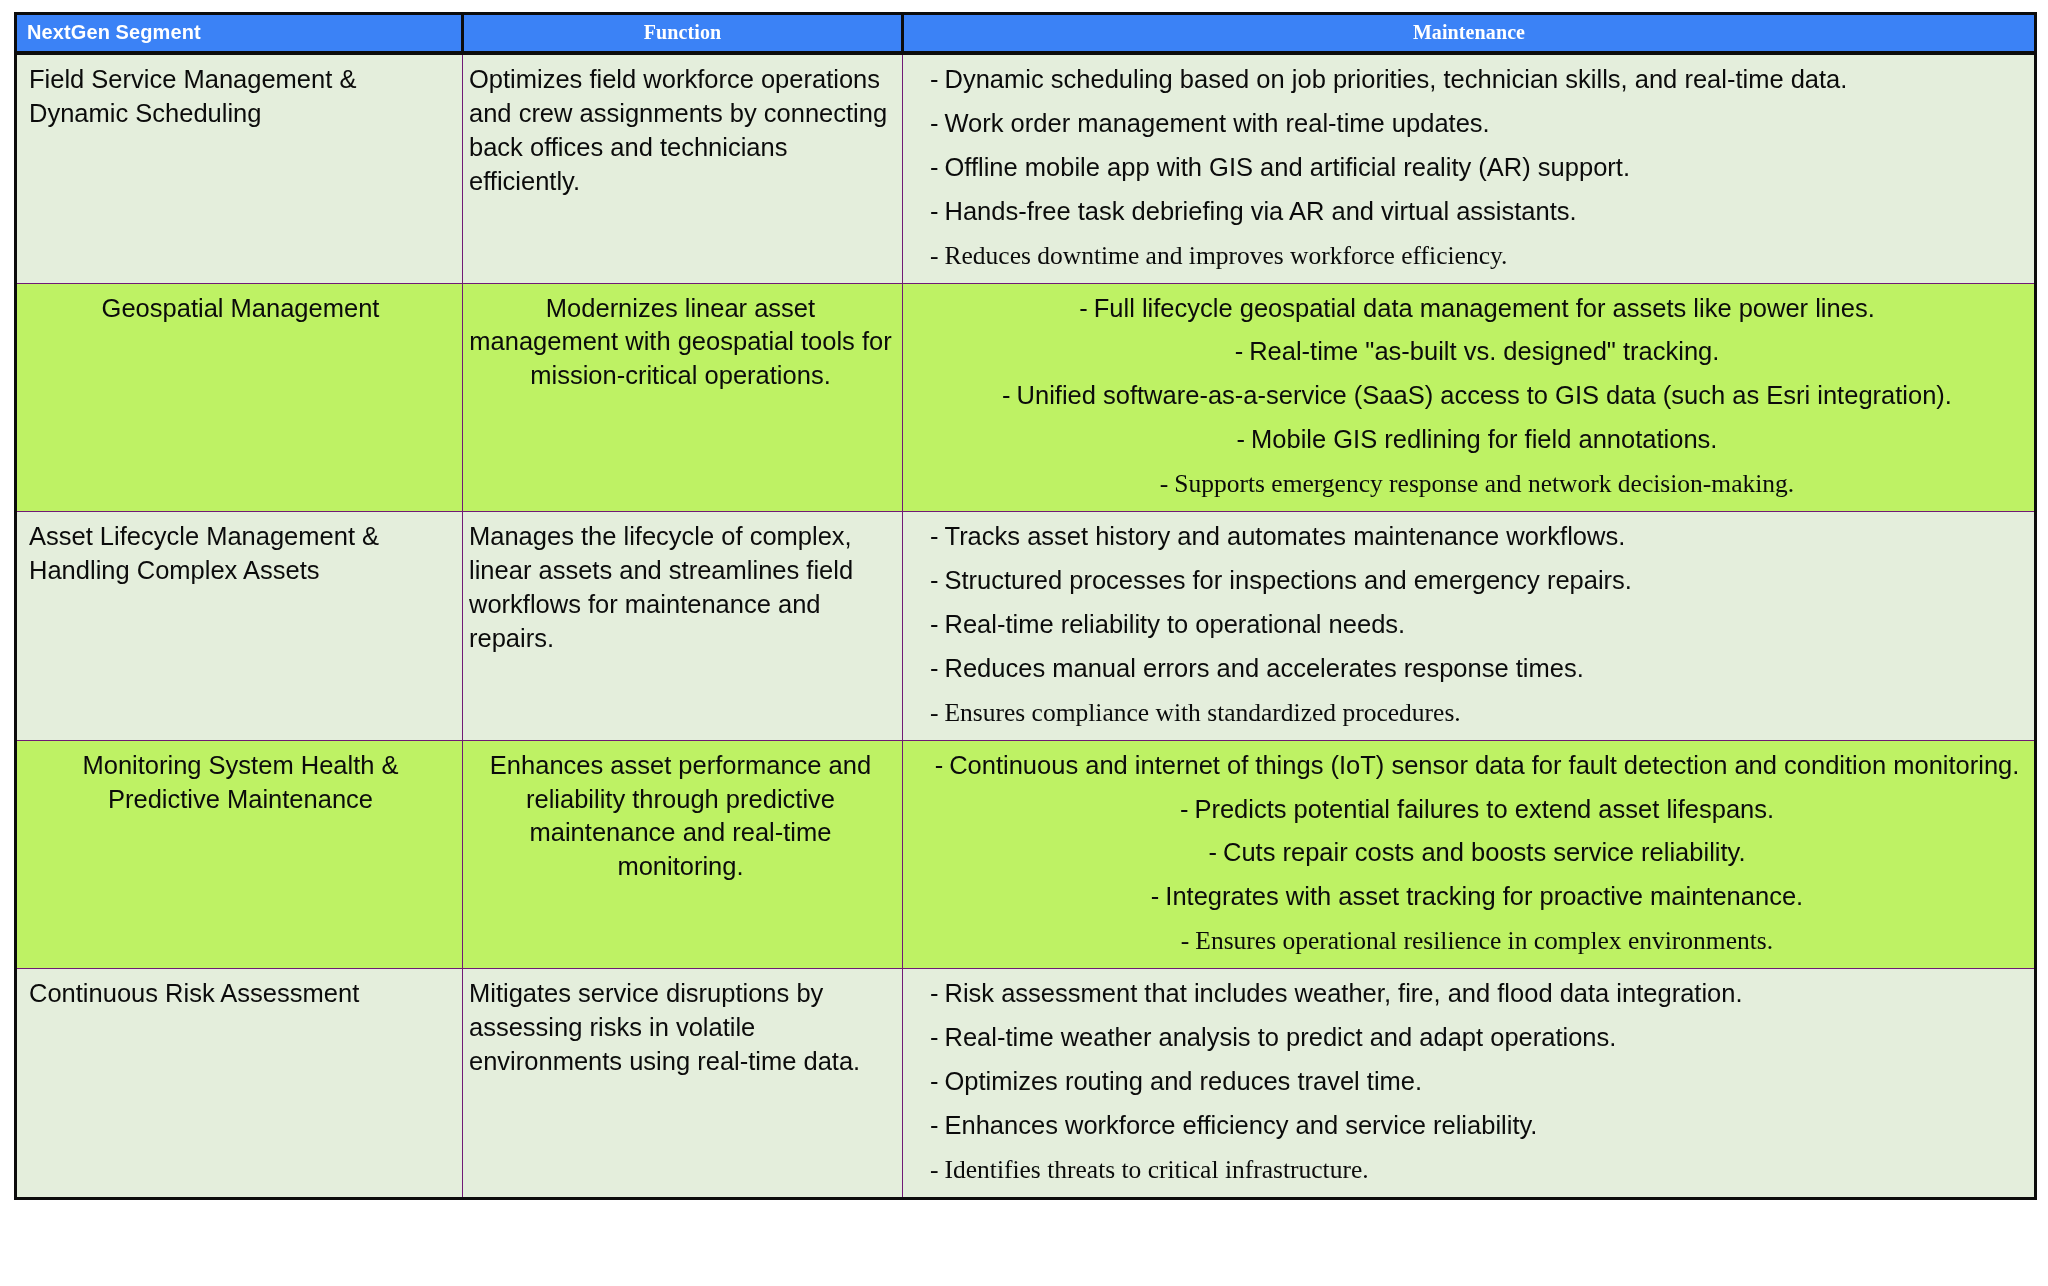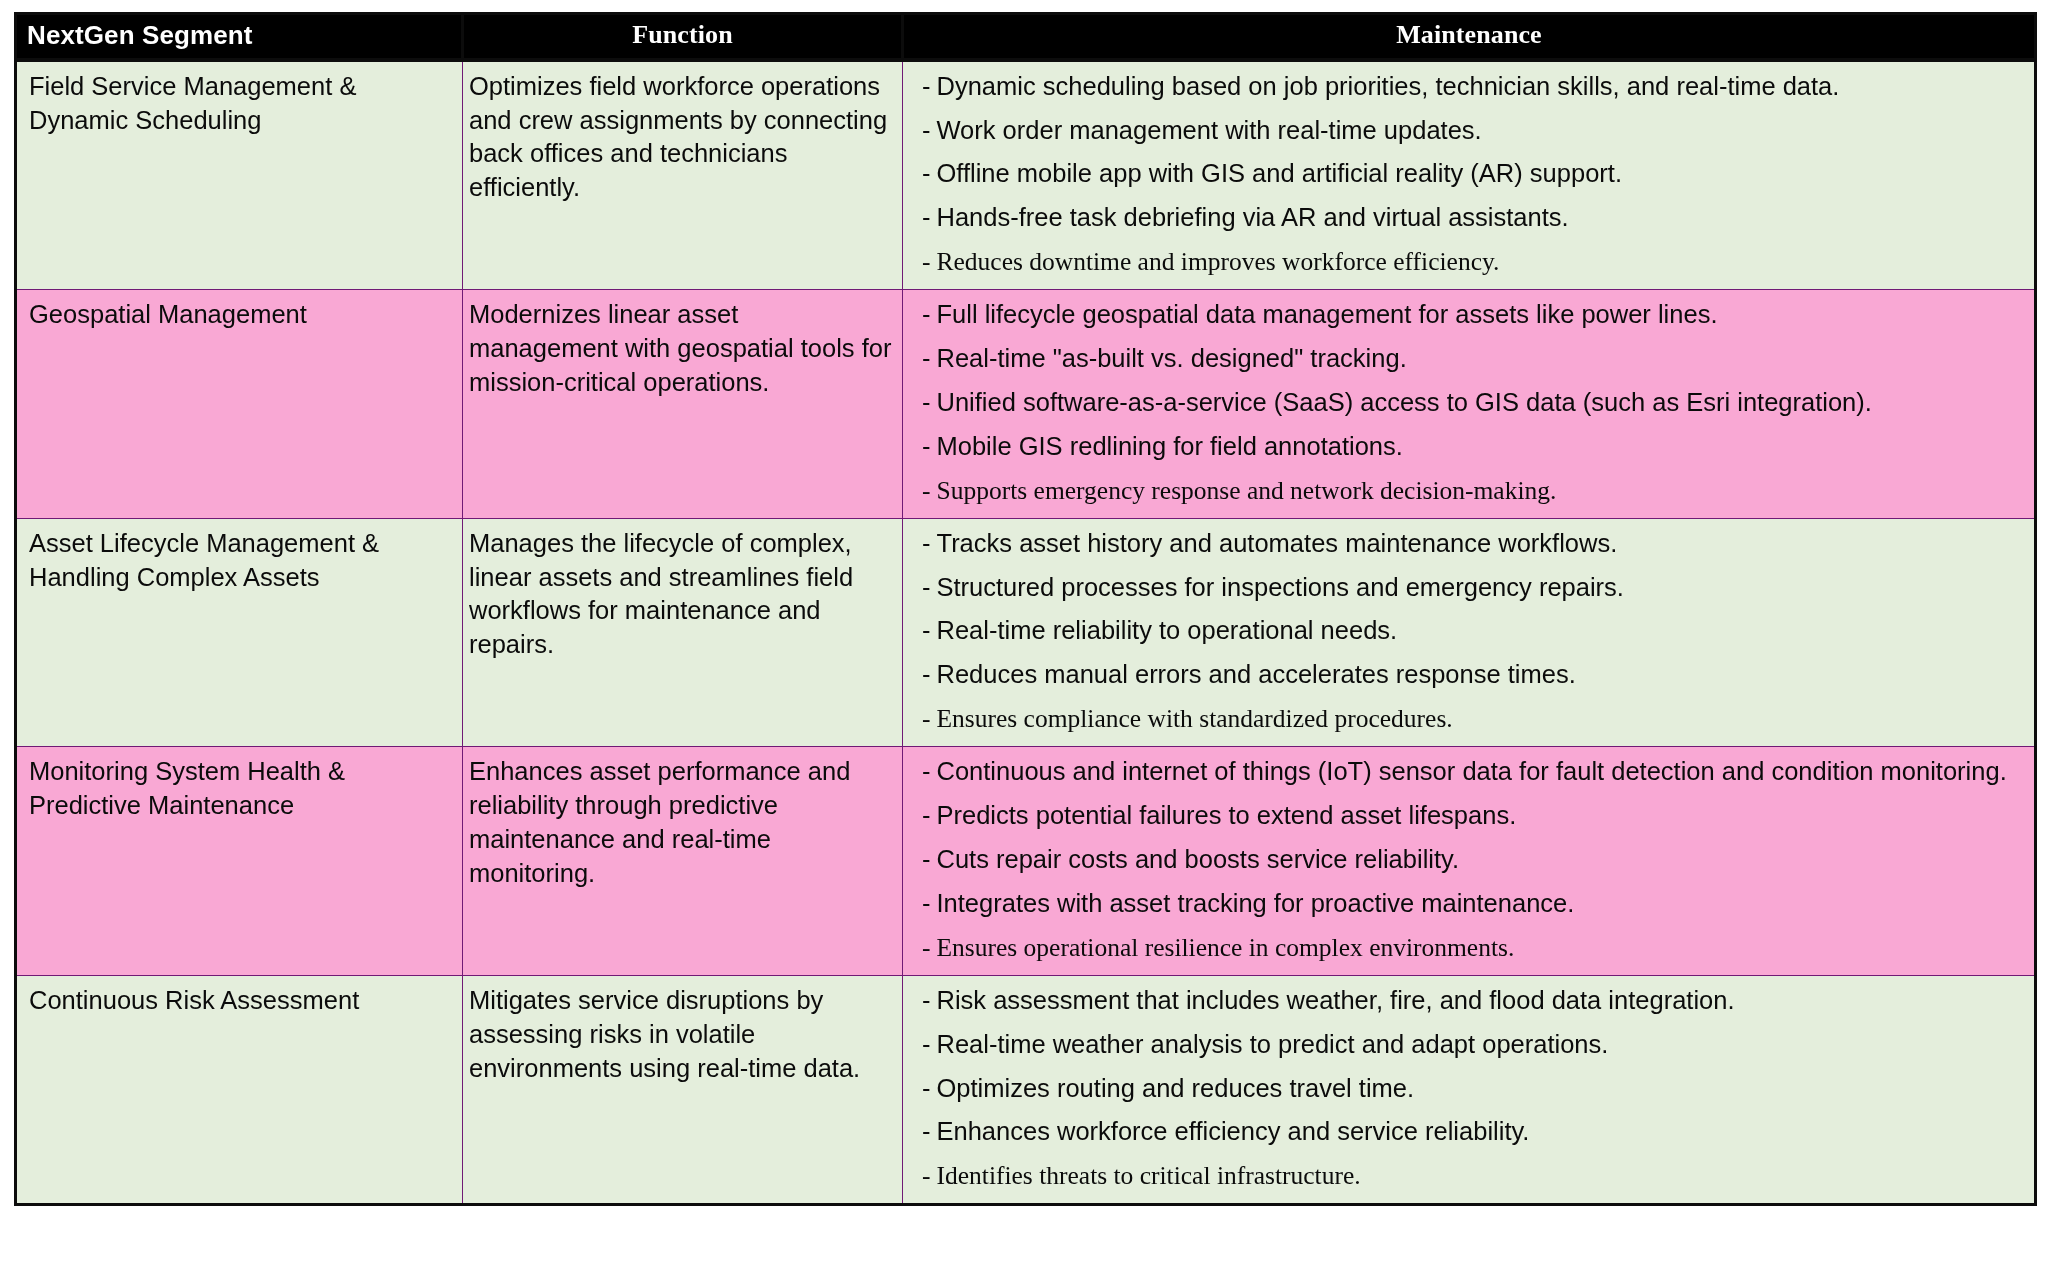--- a/index.html
+++ b/index.html
@@ -26,57 +26,57 @@
     width: 2020px;
     border-collapse: collapse;
     table-layout: fixed;
     border: 3px solid #0c0c0c;
   }
   table.cap-table col.c-segment { width: 447px; }
   table.cap-table col.c-function { width: 440px; }
   table.cap-table col.c-capabilities { width: 1133px; }
 
   thead th {
-    background: #000000;
+    background: #3b82f6;
     color: #ffffff;
     font-weight: bold;
-    font-size: 26px;
+    font-size: 20px;
     line-height: 1.1;
     padding: 6px 10px 8px 10px;
     border: 3px solid #0c0c0c;
     border-bottom-width: 4px;
     letter-spacing: 0.1px;
     white-space: nowrap;
     overflow: hidden;
   }
   thead th.h-left  { text-align: left; }
   thead th.h-center{ text-align: center; font-family: Liberation Serif, serif; }
 
   tbody td {
     border: 1px solid #701a75;
     vertical-align: top;
     padding: 8px 10px 10px 12px;
     font-size: 25.5px;
     line-height: 1.33;
     color: #0b0b0b;
   }
   tbody tr.tone-light td { background: #e4eedc; }
-  tbody tr.tone-dark  td { background: #f9a8d4; }
+  tbody tr.tone-dark  td { background: #bef264; text-align: center; }
 
   td.cell-segment  { padding-left: 12px; }
   td.cell-function { padding-left: 6px; }
   td.cell-caps     { padding-left: 11px; }
 
   .caps-list {
     list-style: none;
     margin: 0;
     padding: 0;
   }
   .caps-list li {
-    margin: 0 0 10px 8px;
+    margin: 0 0 10px 16px;
     padding: 0;
     text-indent: 0;
   }
   .caps-list li:last-child { margin-bottom: 0; font-family: Liberation Serif, serif; }
   .bullet-dash { margin-right: 6px; }
 
   .seg-text, .fn-text { display: block; }
 </style>
 </head>
 <body>

